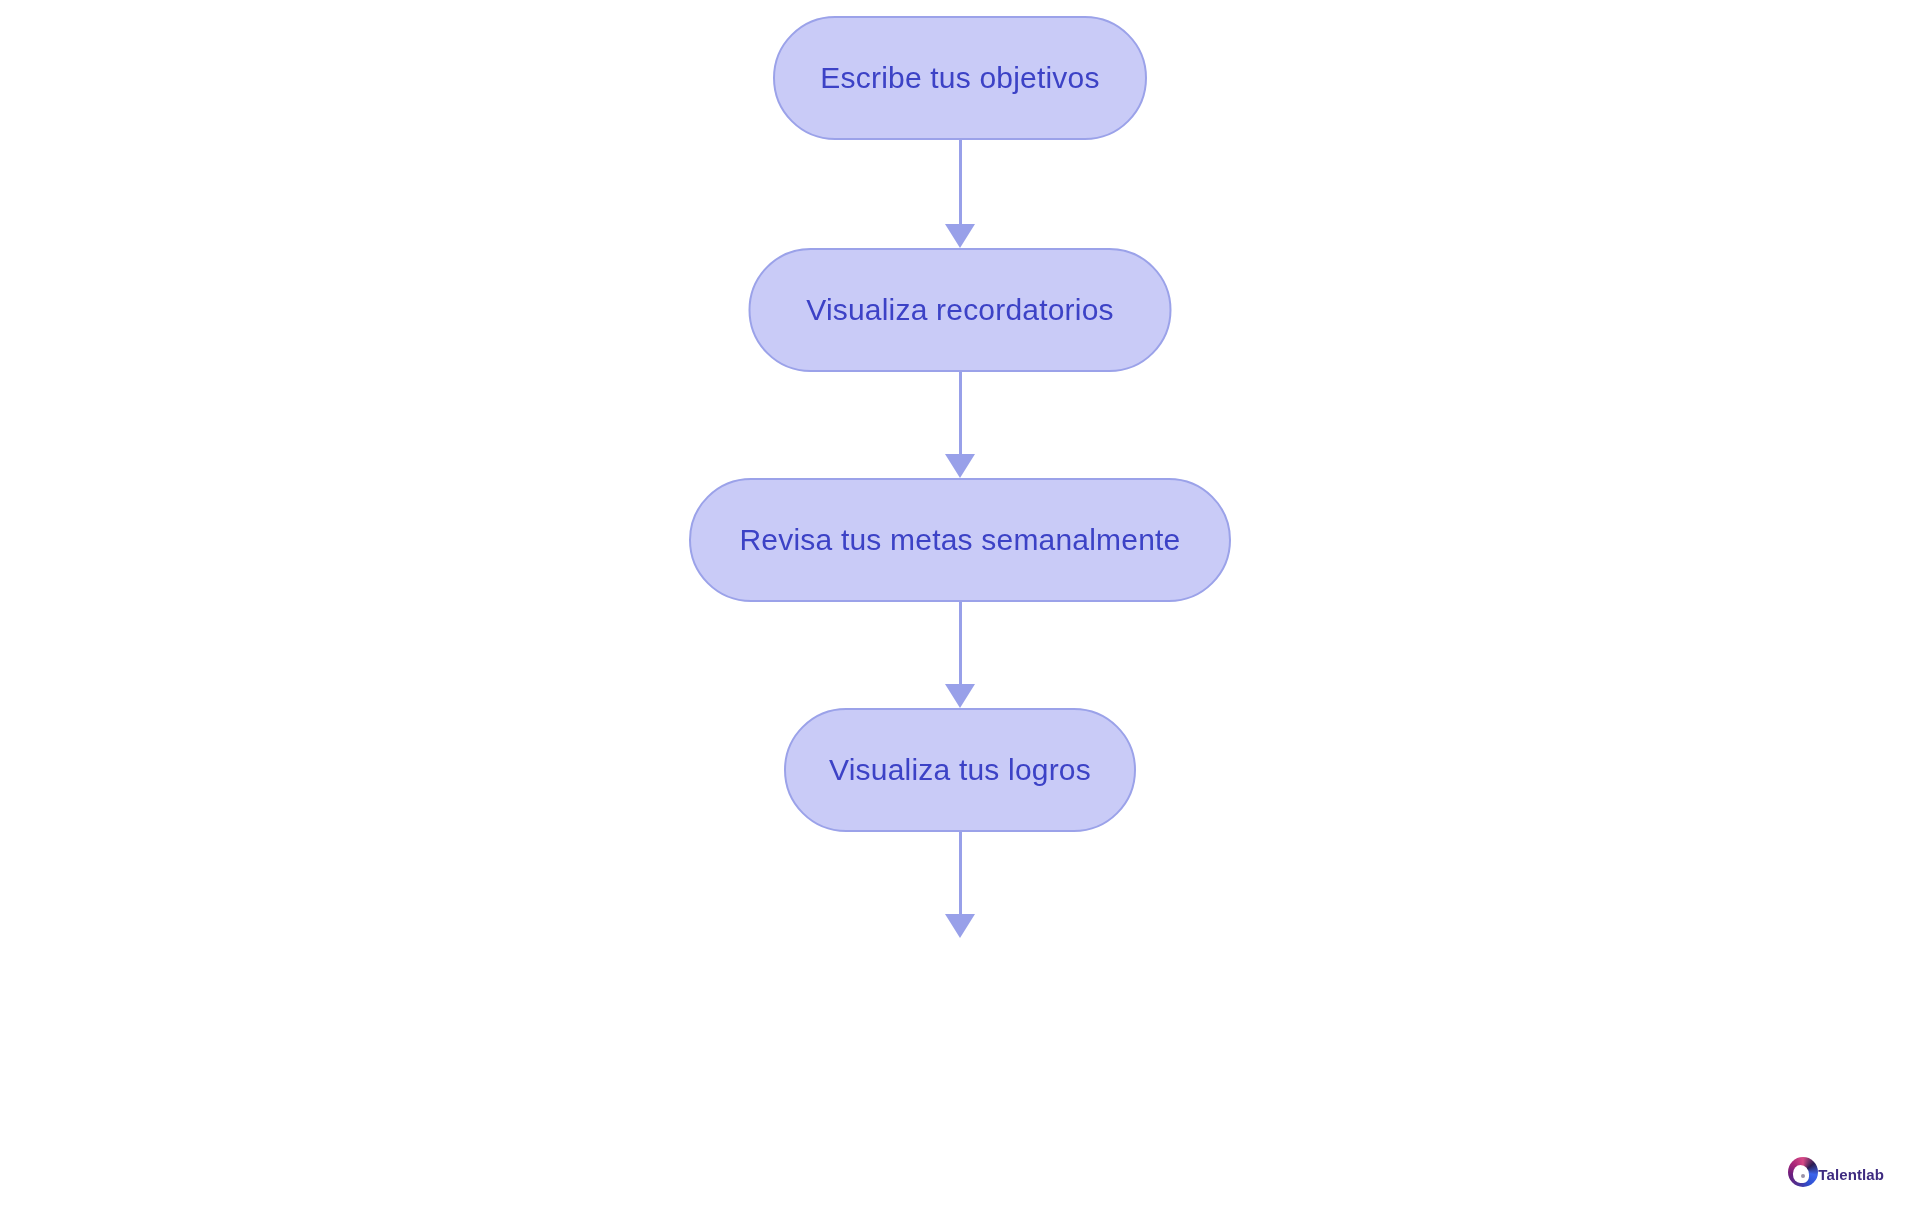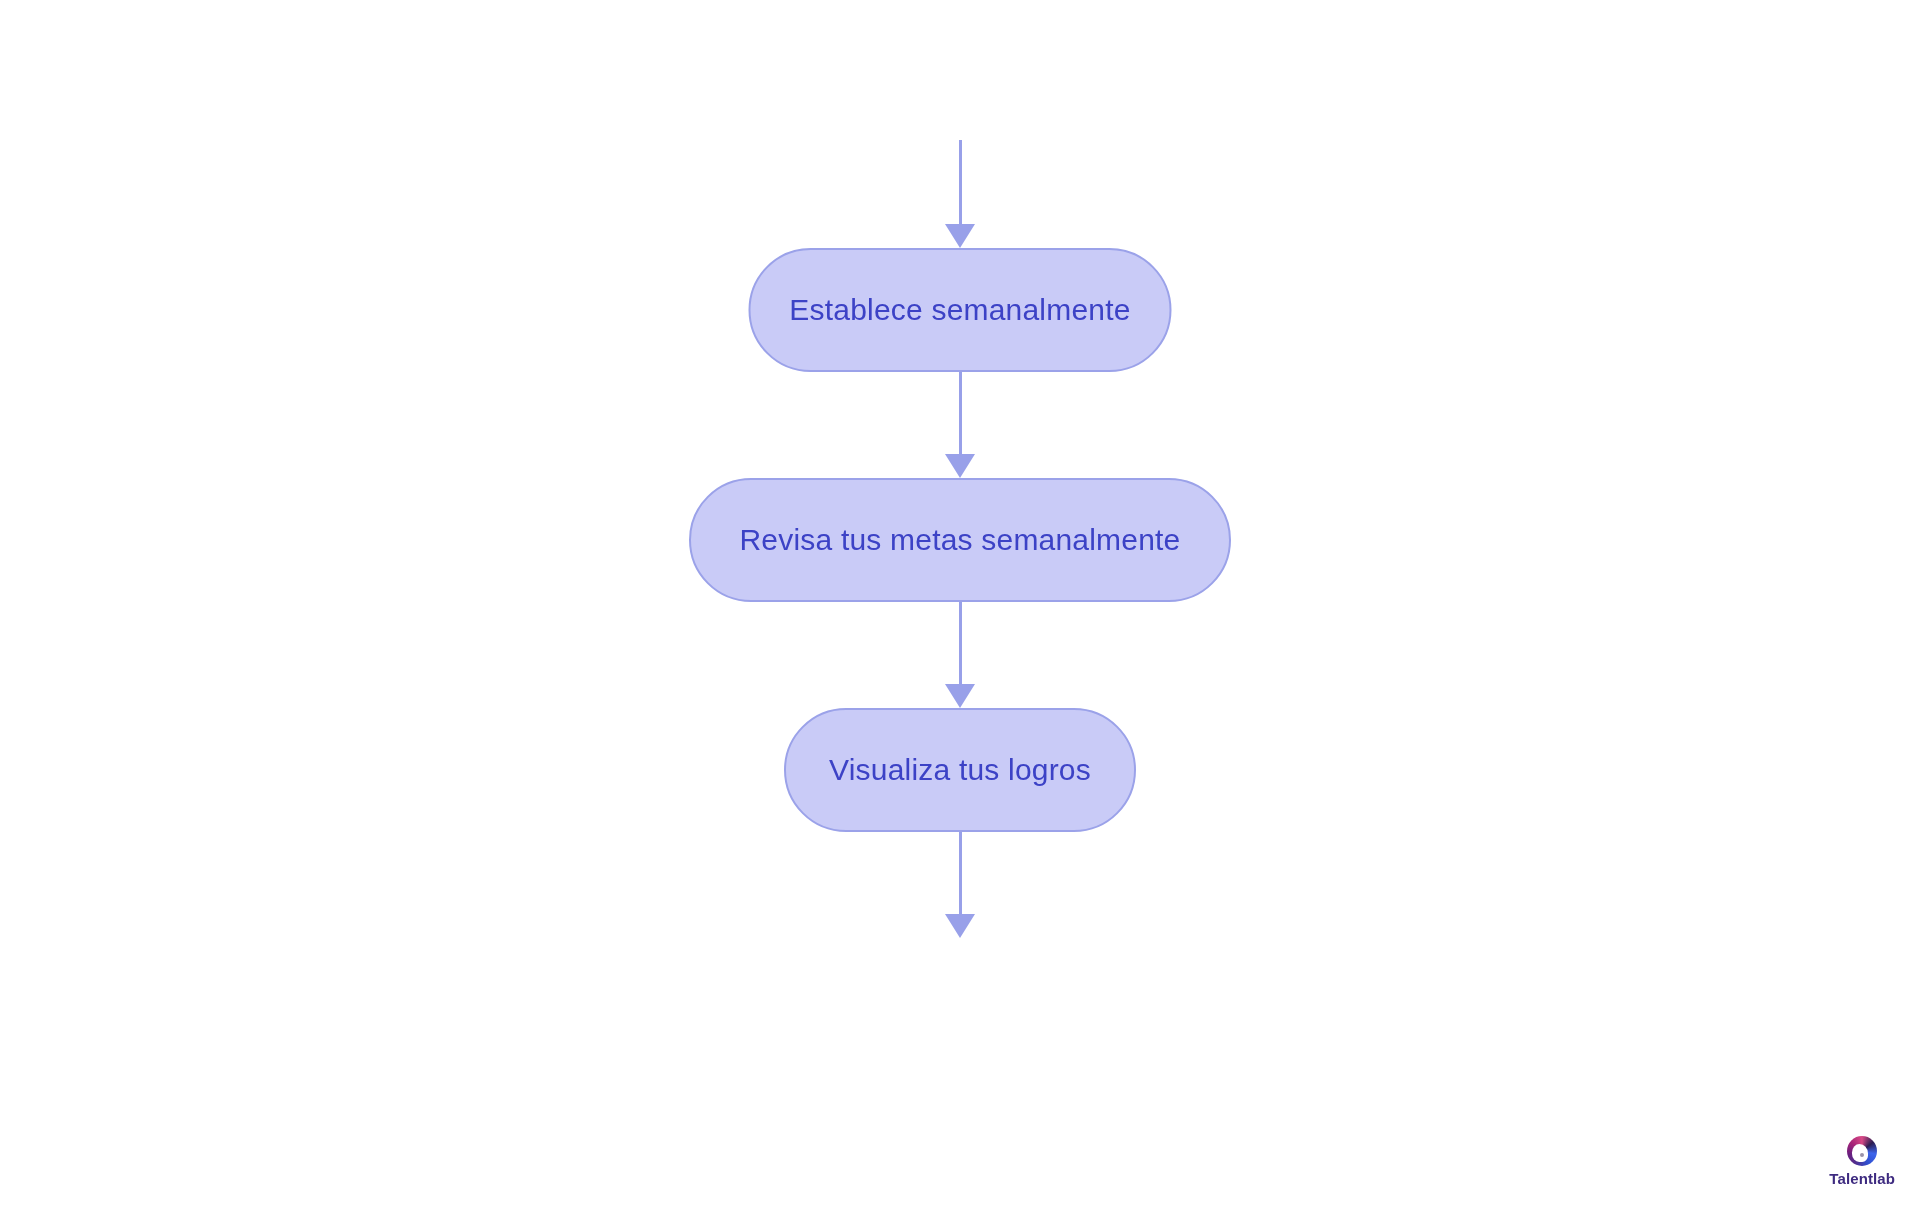--- a/index.html
+++ b/index.html
@@ -48,24 +48,24 @@
   }
   .arrow .head {
     width: 0;
     height: 0;
     border-left: 15px solid transparent;
     border-right: 15px solid transparent;
     border-top: 24px solid var(--arrow, #98a0e9);
   }
   .logo {
     position: absolute;
-    right: 25px;
+    right: 36px;
     bottom: 28px;
     display: flex;
-    flex-direction: column;
+    flex-direction: row;
     align-items: center;
   }
   .logo-mark {
     width: 30px;
     height: 30px;
     border-radius: 50%;
     position: relative;
     overflow: hidden;
   }
   .logo-blob {
@@ -98,25 +98,26 @@
 </head>
 <body>
 
 <div id="canvas">
   <div class="logo">
     <div class="logo-mark" style="background: conic-gradient(rgb(216, 74, 134), rgb(43, 29, 82), rgb(61, 101, 236), rgb(47, 79, 208), rgb(80, 48, 143), rgb(106, 30, 126), rgb(168, 36, 120), rgb(216, 74, 134));">
       <div class="logo-blob"></div>
     </div>
     <div class="logo-word">Talentlab</div>
   </div>
+<div class="node" style="top: 16px; width: 374px;">Escribe tus objetivos</div>
     <div class="arrow" style="top: 140px; height: 108px;">
       <div class="shaft"></div>
       <div class="head"></div>
     </div>
-    <div class="node" style="top: 248px; width: 423px;">Establece semanalmente</div>
+    <div class="node" style="top: 248px; width: 423px;">Visualiza recordatorios</div>
     <div class="arrow" style="top: 372px; height: 106px;">
       <div class="shaft"></div>
       <div class="head"></div>
     </div>
     <div class="node" style="top: 478px; width: 542px; text-align: right;">Revisa tus metas semanalmente</div>
     <div class="arrow" style="top: 602px; height: 106px;">
       <div class="shaft"></div>
       <div class="head"></div>
     </div>
     <div class="node" style="top: 708px; width: 352px; text-align: right;">Visualiza tus logros</div>

